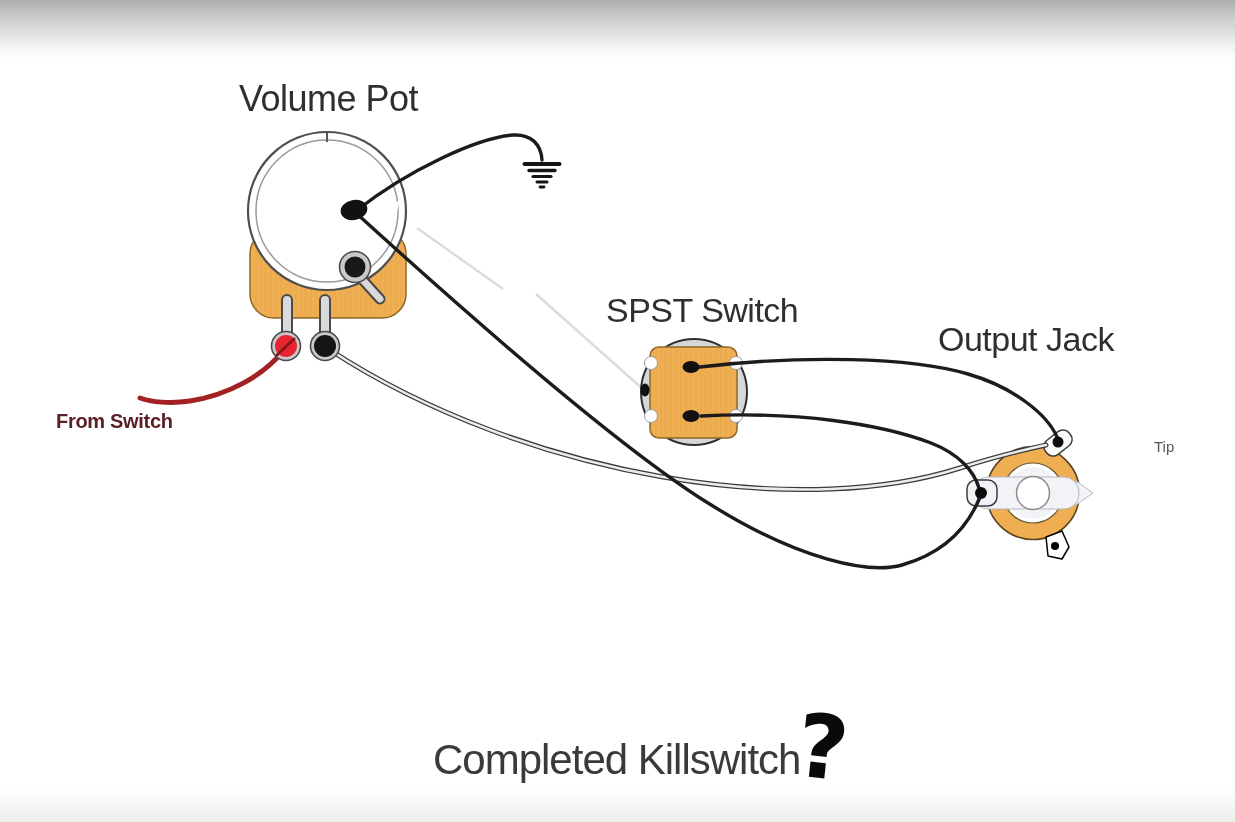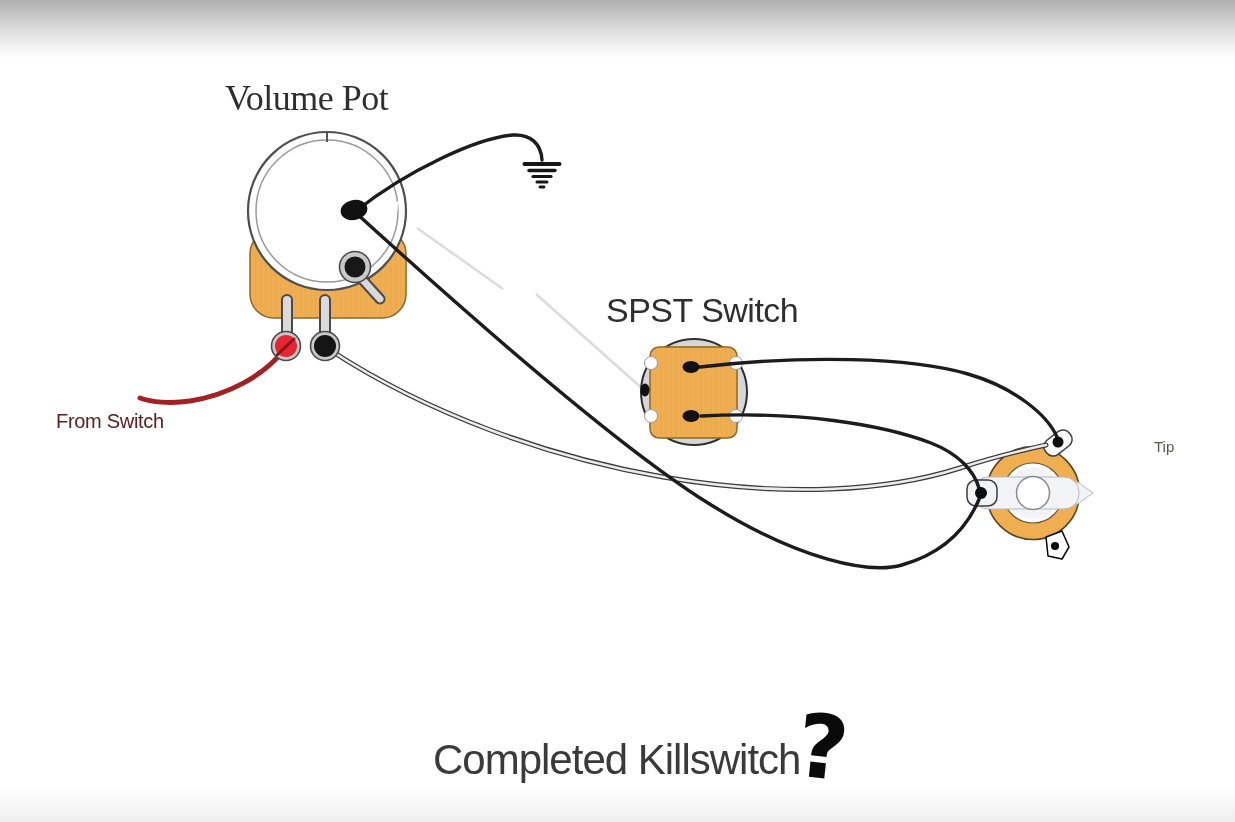--- a/index.html
+++ b/index.html
@@ -9,21 +9,21 @@
   }
   .bg-top{position:absolute;left:0;top:0;width:100%;height:58px;
     background:linear-gradient(#aeaeae 0%,#cfcfcf 35%,#f2f2f2 80%,#ffffff 100%);}
   .bg-bottom{position:absolute;left:0;bottom:0;width:100%;height:34px;
     background:linear-gradient(rgba(240,240,240,0),#eeeeee);}
   svg{position:absolute;left:0;top:0;}
   .label{position:absolute;color:#2f2f2f;white-space:nowrap;line-height:1.15;}
   .label-lg{font-size:36px;letter-spacing:-0.5px;}
   .label-md{font-size:34px;letter-spacing:-0.5px;}
   .label-sm{font-size:15px;color:#5c564e;}
-  .label-from{font-size:20px;font-weight:normal;color:#5a2025;letter-spacing:-0.3px;}
+  .label-from{font-size:20px;font-weight:bold;color:#5a2025;letter-spacing:-0.3px;}
   .caption{position:absolute;left:433px;top:736px;font-size:42px;letter-spacing:-1px;color:#3a3a3a;}
   .qmark{position:absolute;left:797px;top:704px;font-size:88px;font-weight:bold;color:#0a0a0a;
     font-family:"DejaVu Sans",sans-serif;transform:rotate(6deg);line-height:1;}
 </style>
 </head>
 <body>
 
 <div id="stage">
   <div class="bg-top"></div>
   <div class="bg-bottom"></div>
@@ -126,24 +126,25 @@
       <circle cx="981" cy="493" r="6" fill="#0d0d0d"></circle>
       <circle cx="1058" cy="442" r="5.5" fill="#0d0d0d"></circle>
     </g>
 
     <g>
       <polygon points="1046,537 1062,531 1069,547 1062,559 1048,556" fill="#ffffff" stroke="#000000" stroke-width="1.5" stroke-linejoin="round"></polygon>
       <circle cx="1055" cy="546" r="4" fill="#000000"></circle>
     </g>
   </svg>
 
-  <div class="label label-lg" style="left:225px;top:78px;font-family:Liberation Serif, serif;">Volume Pot</div>
+  <div class="label label-lg" style="left:239px;top:78px;">Volume Pot</div>
 
   <div class="label label-md" style="left:606px;top:270px;margin-top:21px;">SPST Switch</div>
 
+  <div class="label label-md" style="left:938px;top:320px;">Output Jack</div>
 
   <div class="label label-from" style="left:56px;top:410px;">From Switch</div>
 
   <div class="label label-sm" style="left:1154px;top:438px;">Tip</div>
 
   <div class="caption">Completed Killswitch</div>
 
   <div class="qmark">?</div>
 </div>
 

